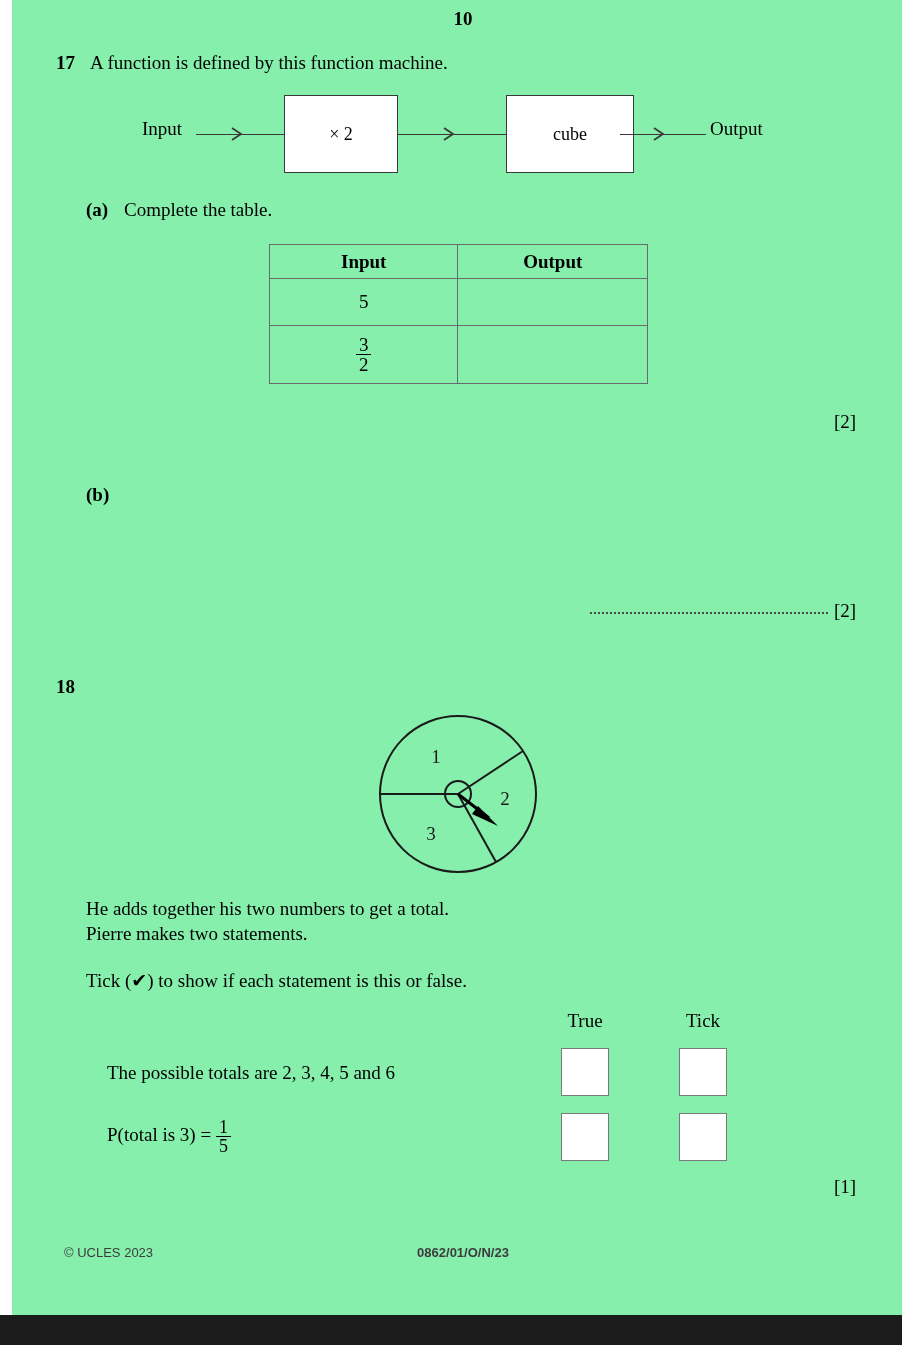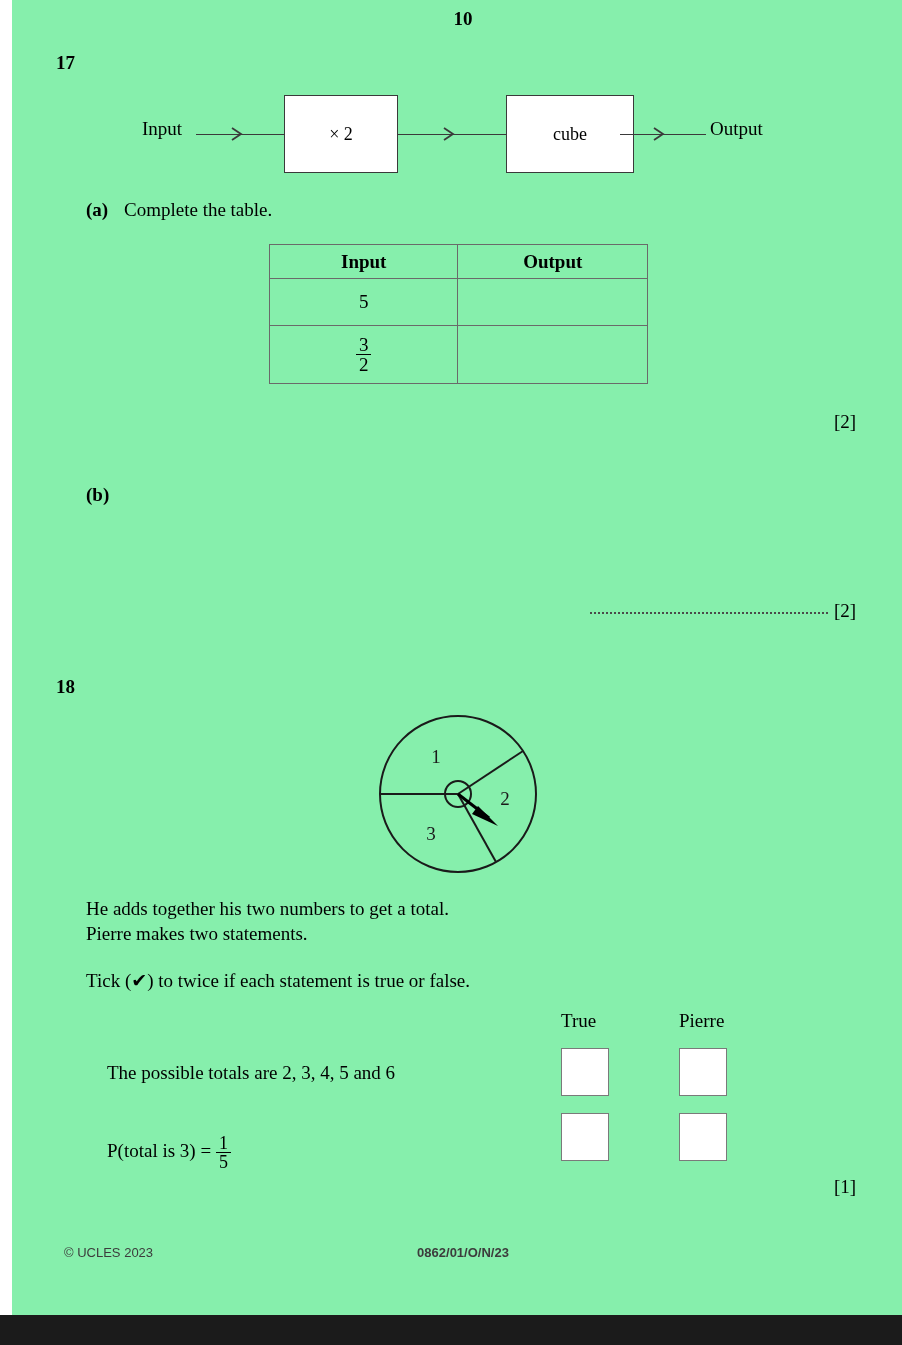--- a/index.html
+++ b/index.html
@@ -127,20 +127,21 @@
   }
 
   
   .spinner { position: absolute; left: 360px; top: 708px; width: 172px; height: 172px; }
   .spinner svg { display: block; }
 
   
   .tf-head {
     position: absolute;
     font-size: 19px;
+    text-align: center;
   }
   .cbox {
     position: absolute;
     width: 48px; height: 48px;
     border: 1.5px solid #7a7a7a;
     background: #fff;
   }
 
   
   .footer-left {
@@ -161,20 +162,21 @@
   }
 </style>
 </head>
 <body>
 
 <div class="page">
 
   <div class="page-number">10</div>
 
   <div class="qnum" style="left:44px; top:52px;">17</div>
+  <div class="qtext" style="left:78px; top:52px;">A function is defined by this function machine.</div>
 
   <div class="machine">
 
     <div class="machine-label" style="left:130px;">Input</div>
 
     <div class="mline" style="left:184px; width:88px;"></div>
     <div class="chev" style="left:216px;">
       <svg width="18" height="18" viewBox="0 0 18 18">
           <path d="M4 3 L13 9 L4 15" fill="none" stroke="#3a3a3a" stroke-width="1.8"></path>
         </svg>
@@ -258,30 +260,30 @@
       <polygon points="126,118 100,106 106,98" fill="#000000"></polygon>
 
       <text x="64" y="55" font-family="Liberation Serif, serif" font-size="19" fill="#1a1a1a" text-anchor="middle">1</text>
       <text x="133" y="97" font-family="Liberation Serif, serif" font-size="19" fill="#1a1a1a" text-anchor="middle">2</text>
       <text x="59" y="132" font-family="Liberation Serif, serif" font-size="19" fill="#1a1a1a" text-anchor="middle">3</text>
     </svg>
   </div>
 
   <div class="qtext" style="left:74px; top:898px;">He adds together his two numbers to get a total.</div>
   <div class="qtext" style="left:74px; top:923px;">Pierre makes two statements.</div>
-  <div class="qtext" style="left:74px; top:969px;"><span>Tick (</span><span>✔</span><span>) to twice if each statement is true or false.</span></div>
+  <div class="qtext" style="left:74px; top:969px;"><span>Tick (</span><span>✔</span><span>) to show if each statement is this or false.</span></div>
 
   <div class="tf-head" style="left:549px; top:1010px; width:48px;">True</div>
-  <div class="tf-head" style="left:667px; top:1010px; width:48px;">Pierre</div>
+  <div class="tf-head" style="left:667px; top:1010px; width:48px;">Tick</div>
 
   <div class="qtext" style="left:95px; top:1062px;">The possible totals are 2, 3, 4, 5 and 6</div>
   <div class="cbox" style="left:549px; top:1048px;"></div>
   <div class="cbox" style="left:667px; top:1048px;"></div>
 
-  <div class="qtext" style="left:95px; top:1118px;margin-top:16px;"><span>P(total is 3) = </span><span class="frac frac-sm"><span class="num">1</span><span class="den">5</span></span></div>
+  <div class="qtext" style="left:95px; top:1118px;"><span>P(total is 3) = </span><span class="frac frac-sm"><span class="num">1</span><span class="den">5</span></span></div>
   <div class="cbox" style="left:549px; top:1113px;"></div>
   <div class="cbox" style="left:667px; top:1113px;"></div>
 
   <div class="marks" style="left:822px; top:1176px;">[1]</div>
 
   <div class="footer-left">© UCLES 2023</div>
   <div class="footer-center">0862/01/O/N/23</div>
 
 </div>
 

